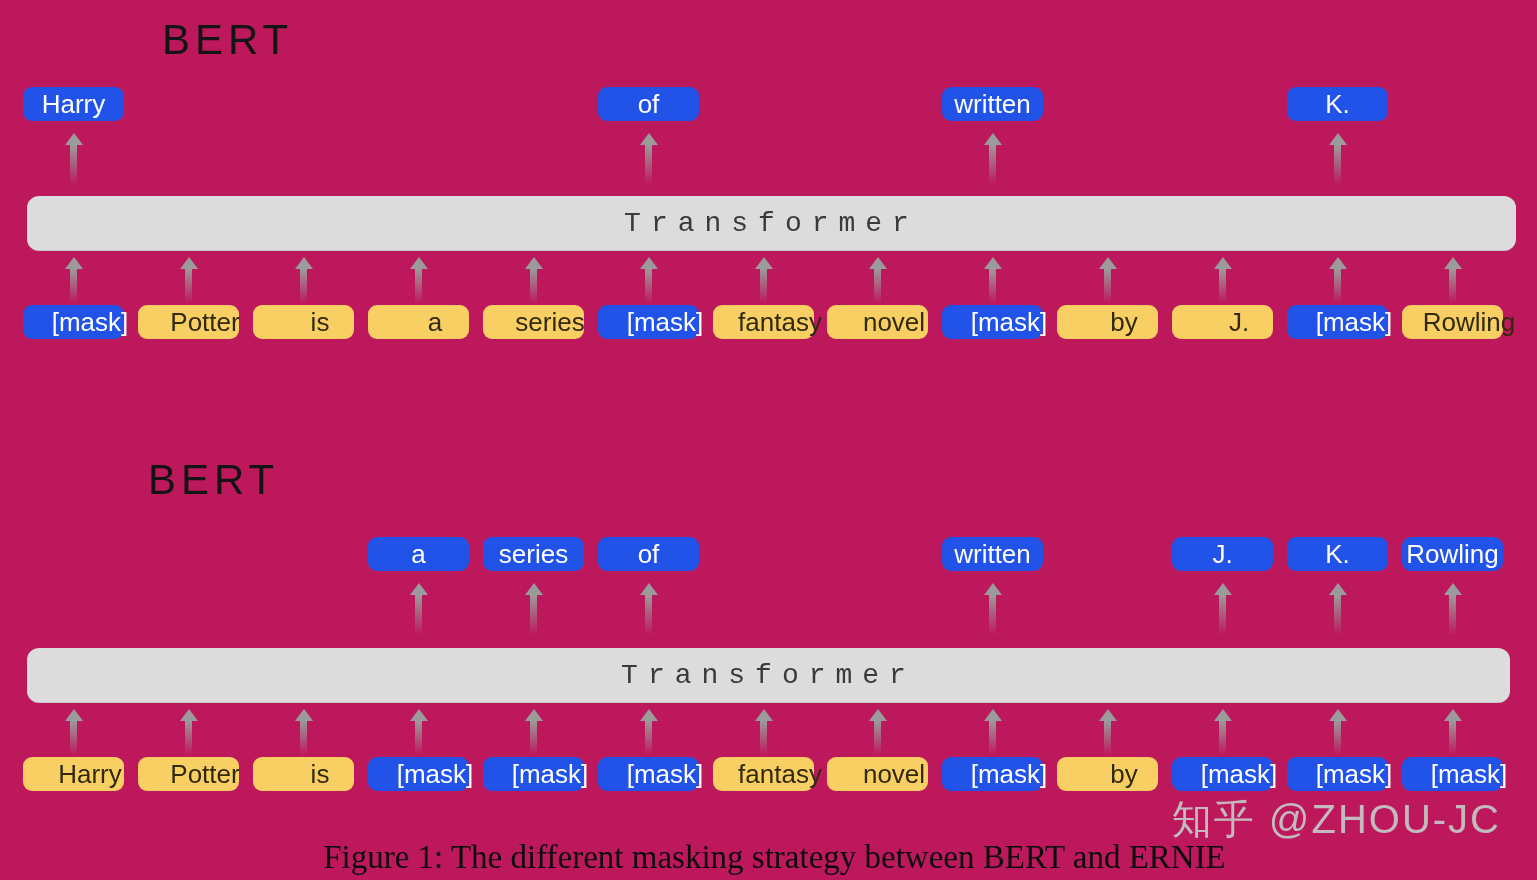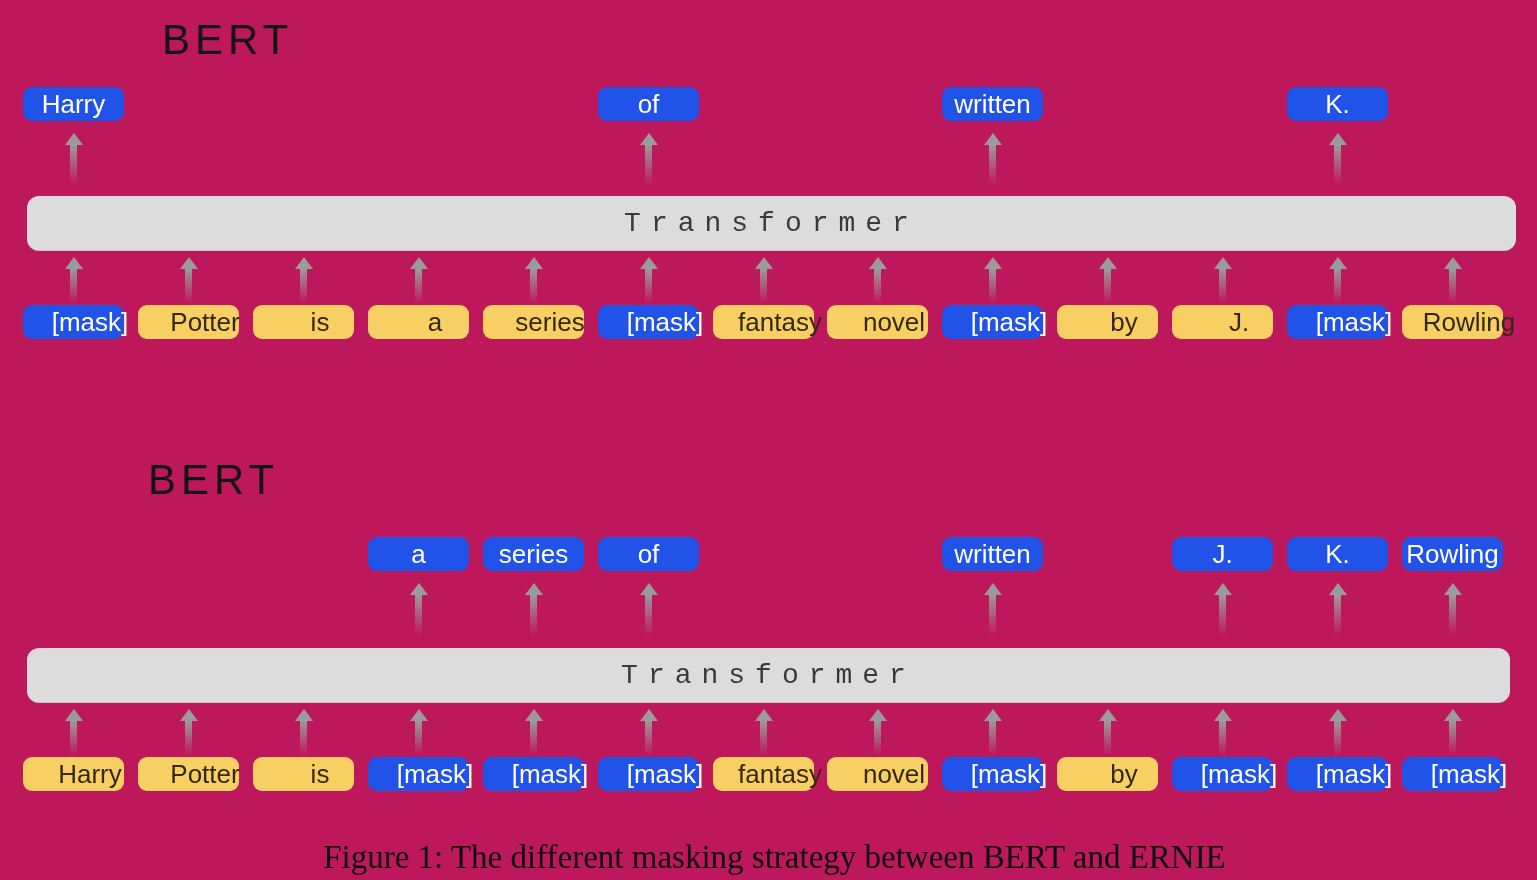--- a/index.html
+++ b/index.html
@@ -324,15 +324,16 @@
         </div>
         <div class="token masked" style="left: 1287px;">[mask]</div>
         <div class="arrow" style="left: 1443.5px;">
           <div class="head"></div>
           <div class="stem"></div>
         </div>
         <div class="token masked" style="left: 1402px;">[mask]</div>
       </div>
   </section>
 
+  <div class="watermark">知乎 @ZHOU-JC</div>
   <div class="caption">Figure 1: The different masking strategy between BERT and ERNIE</div>
 
 </div>
 
 </body></html>

